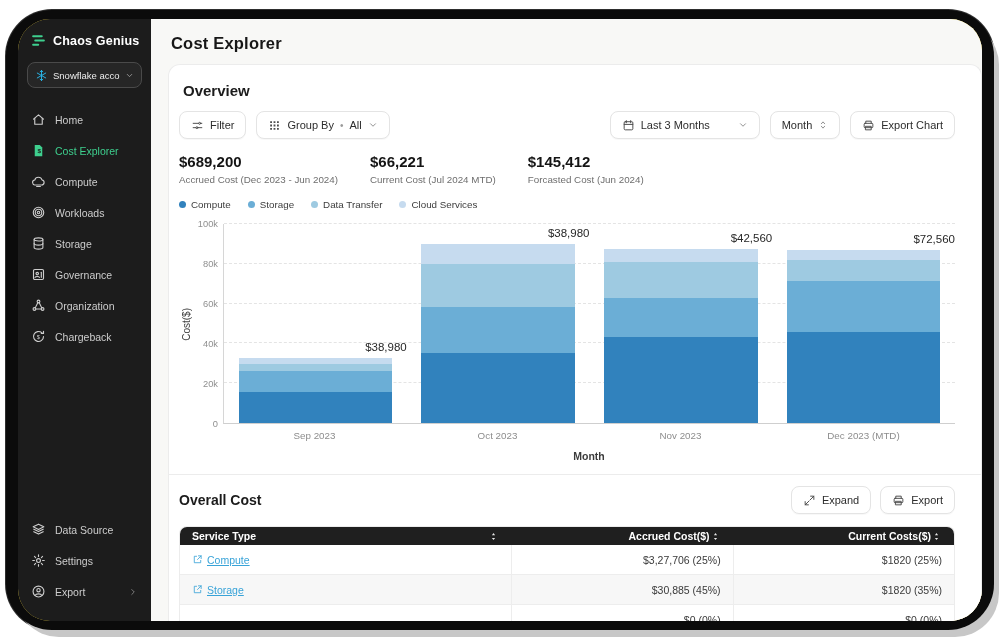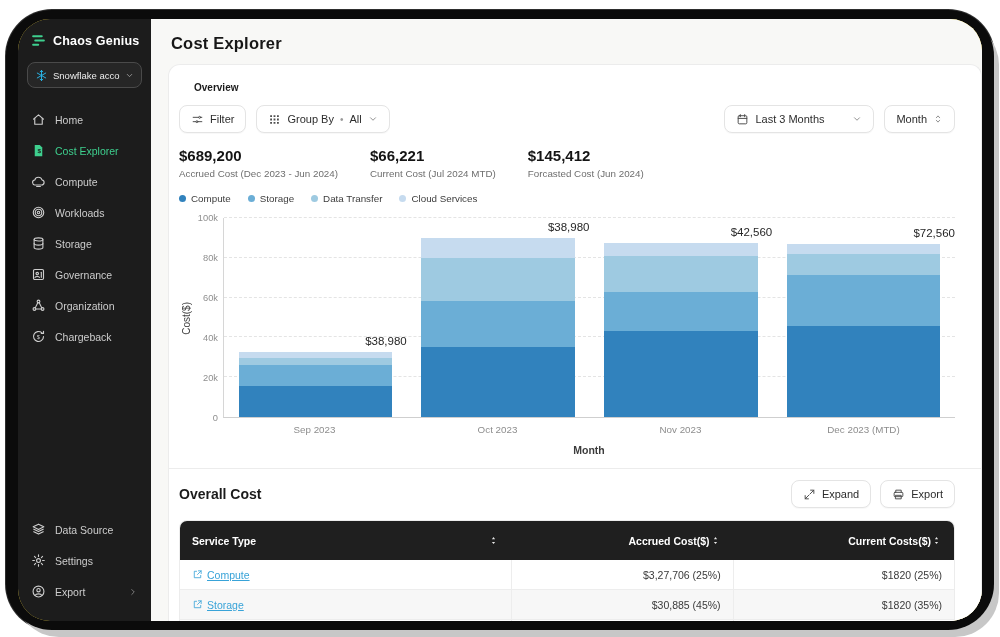--- a/index.html
+++ b/index.html
@@ -32,21 +32,21 @@
   .nav-item.active { color:#3ecf8e; }
   .nav-item .trail { margin-left:auto; width:10px; height:10px; color:#9a9a9a; }
   svg { display:block; width:100%; height:100%; }
 
   
   .main { flex:1; background:#f8f8f6; display:flex; flex-direction:column; overflow:hidden; }
   .page-header { padding:15px 20px 11px; }
   .page-title { font-size:16.5px; font-weight:bold; color:#171717; letter-spacing:.2px; }
   .card { flex:1; margin-left:17px; background:#fff; border:1px solid #ececec;
     border-bottom:none; border-radius:12px 12px 0 0; padding:13px 26px 0 10px; overflow:hidden; }
-  .overview-title { font-size:10px; font-weight:bold; color:#1b1b1b; margin:4px 15px 12px; }
+  .overview-title { font-size:15px; font-weight:bold; color:#1b1b1b; margin:4px 4px 12px; }
 
   .controls { display:flex; align-items:center; justify-content:space-between; }
   .ctrl-group { display:flex; align-items:center; gap:10px; }
   .btn { display:flex; align-items:center; gap:6px; height:28px; background:#fff;
     border:1px solid #e4e4e4; border-radius:8px; padding:0 11px; font-size:11px;
     color:#2d2d2d; cursor:pointer; box-shadow:0 1px 1px rgba(0,0,0,.03); white-space:nowrap; }
   .btn .bico { width:13px; height:13px; color:#4d4d4d; flex-shrink:0; }
   .btn .chev { width:10px; height:10px; color:#6d6d6d; }
   .btn .dot-sep { color:#9a9a9a; font-size:10px; }
   .btn.range { width:150px; } .btn.range .chev { margin-left:auto; }
@@ -78,21 +78,21 @@
 
   .divider { border-top:1px solid #ececec; margin:12px -26px 0 -10px; }
 
   .overall-header { display:flex; align-items:center; justify-content:space-between; margin-top:11px; }
   .overall-title { font-size:14px; font-weight:bold; color:#1b1b1b; }
   .overall-actions { display:flex; gap:9px; }
 
   .cost-table { margin-top:12px; border-radius:8px 8px 0 0; overflow:hidden;
     border:1px solid #ececec; border-bottom:none; }
   .t-row { display:grid; grid-template-columns:42.8% 28.6% 28.6%; }
-  .t-head { background:#1f1f1f; color:#fff; height:39px; }
+  .t-head { background:#1f1f1f; color:#fff; height:18px; }
   .t-head .t-cell { display:flex; align-items:center; font-size:10.5px; font-weight:600;
     padding:0 12px; cursor:pointer; }
   .t-head .t-cell:first-child { justify-content:space-between; }
   .t-head .t-cell.num { justify-content:flex-end; }
   .sort-ico { width:11px; height:11px; color:#e8e8e8; flex-shrink:0; }
   .t-body .t-row { height:30px; border-bottom:1px solid #ededed; background:#fff; }
   .t-body .t-row:nth-child(even) { background:#f7f7f7; }
   .t-body .t-cell { display:flex; align-items:center; padding:0 12px; font-size:10.5px; color:#3a3a3a; }
   .t-body .t-cell + .t-cell { border-left:1px solid #ededed; justify-content:flex-end; }
   .svc-link { display:inline-flex; align-items:center; gap:4px; color:#38a3d8;
@@ -300,20 +300,30 @@
                 </span>
             </button>
             <button class="btn">
               <span>Month</span>
               <span class="chev">
                   <svg viewBox="0 0 24 24" fill="none" stroke="currentColor" stroke-width="1.8" stroke-linecap="round" stroke-linejoin="round">
                     <path d="m8 9 4-4.5L16 9"></path>
                     <path d="m8 15 4 4.5 4-4.5"></path>
                   </svg>
                 </span>
+            </button>
+            <button class="btn">
+              <span class="bico">
+                  <svg viewBox="0 0 24 24" fill="none" stroke="currentColor" stroke-width="1.8" stroke-linecap="round" stroke-linejoin="round">
+                    <path d="M7 8V4h10v4"></path>
+                    <rect x="4" y="8" width="16" height="8" rx="1.5"></rect>
+                    <rect x="7" y="13.5" width="10" height="6.5"></rect>
+                  </svg>
+                </span>
+              <span>Export Chart</span>
             </button>
           </div>
         </div>
 
         <div class="stats">
             <div class="stat">
               <div class="stat-value">$689,200</div>
               <div class="stat-label">Accrued Cost (Dec 2023 - Jun 2024)</div>
             </div>
             <div class="stat">

